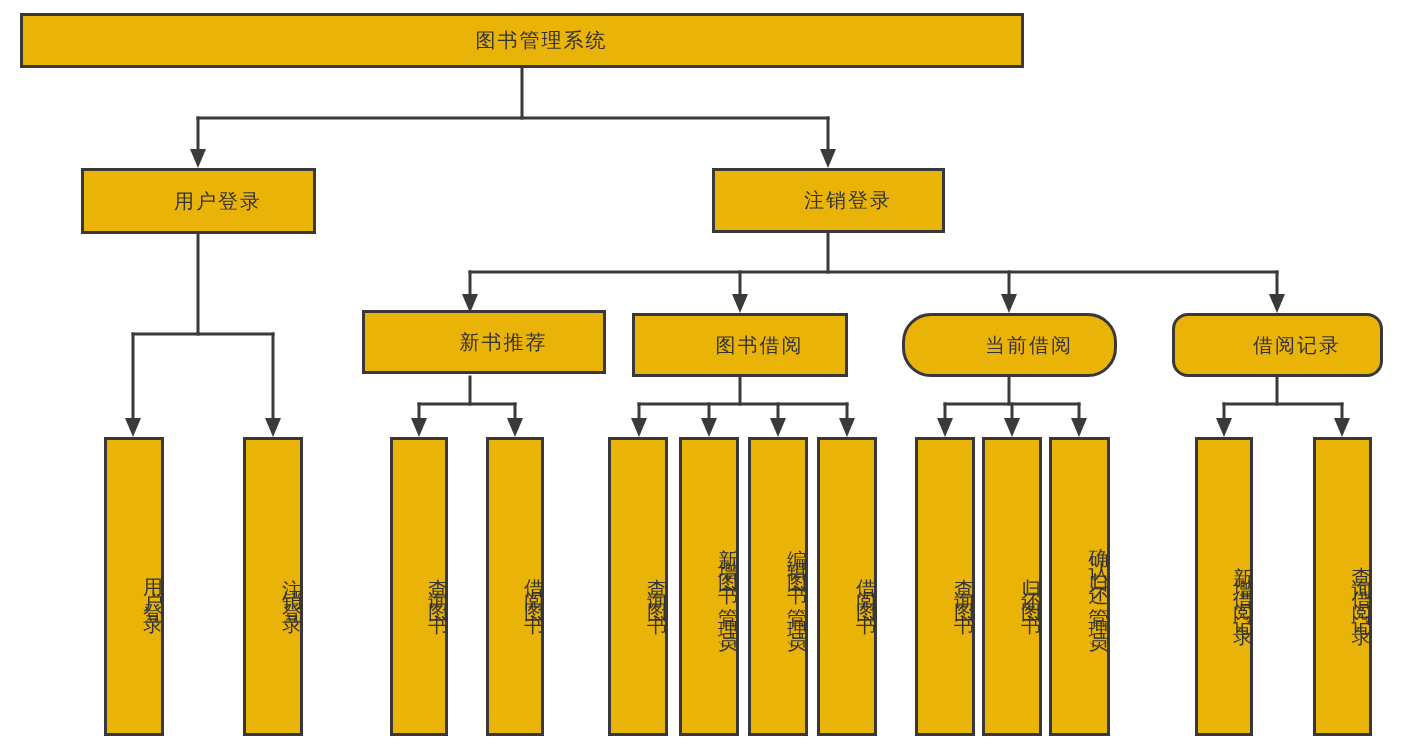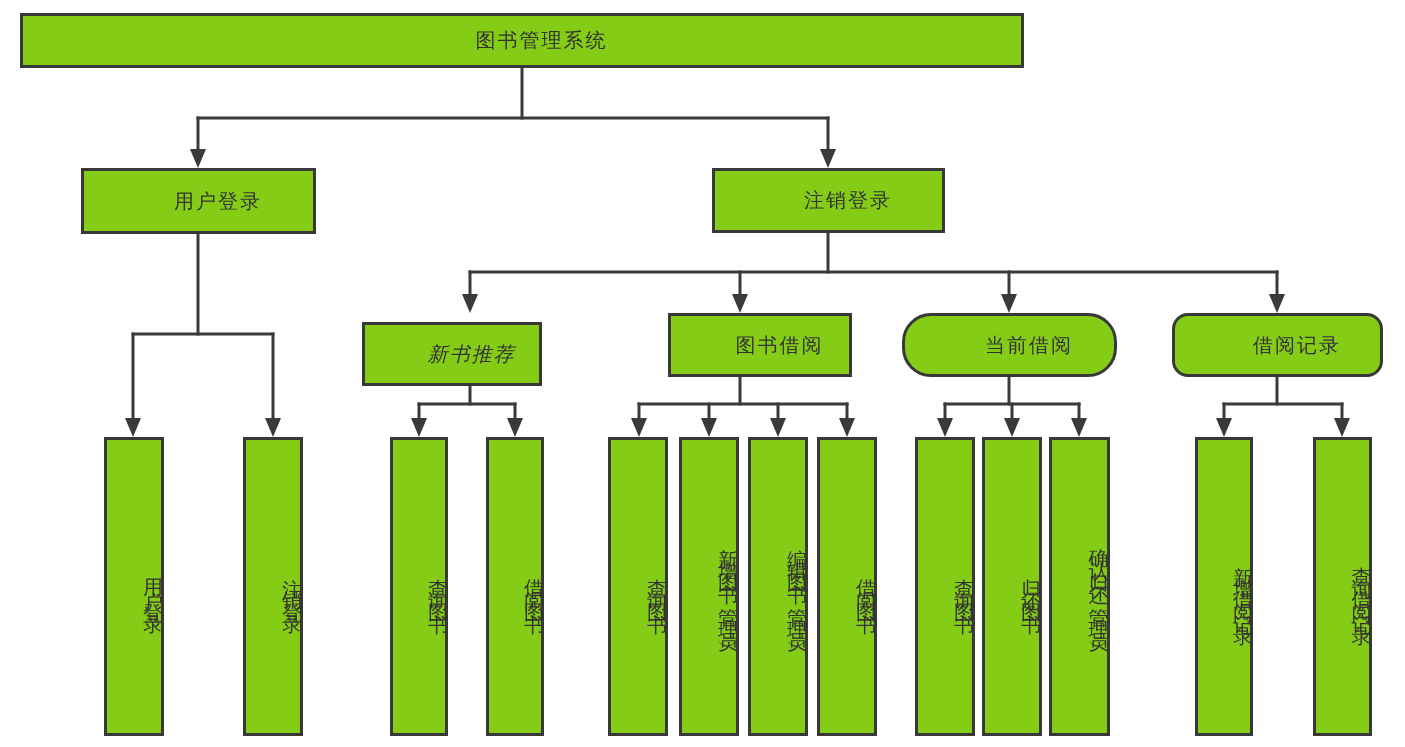--- a/index.html
+++ b/index.html
@@ -8,21 +8,21 @@
     width:1405px;height:747px;
     background:#ffffff;
     font-family:"Liberation Sans","DejaVu Sans",sans-serif;
     overflow:hidden;
   }
   .connectors{position:absolute;left:0;top:0;z-index:1;}
   .node{
     position:absolute;
     box-sizing:border-box;
     border:3px solid #383838;
-    background:#84cc16;
+    background:#eab308;
     display:flex;align-items:center;justify-content:center;
     color:#333333;
     font-size:20px;
     letter-spacing:2px;
     z-index:2;
     text-align:center;
     padding-left:39px;
   }
   .vnode{
     writing-mode:vertical-rl;
@@ -118,22 +118,22 @@
       <polygon points="1216,418 1232,418 1224,437"></polygon>
       <polygon points="1334,418 1350,418 1342,437"></polygon>
     </g>
   </svg>
 
   <div class="node" style="left:20px;top:13px;width:1004px;height:55px;">图书管理系统</div>
 
   <div class="node" style="left:81px;top:168px;width:235px;height:66px;">用户登录</div>
   <div class="node" style="left:712px;top:168px;width:233px;height:65px;">注销登录</div>
 
-  <div class="node" style="left:362px;top:322px;width:180px;height:64px;font-style:italic;">新书推荐</div>
-  <div class="node" style="left:668px;top:313px;width:184px;height:64px;">图书借阅</div>
+  <div class="node" style="left:362px;top:310px;width:244px;height:64px;">新书推荐</div>
+  <div class="node" style="left:632px;top:313px;width:216px;height:64px;">图书借阅</div>
   <div class="node" style="left:902px;top:313px;width:215px;height:64px;border-radius:29px;">当前借阅</div>
   <div class="node" style="left:1172px;top:313px;width:211px;height:64px;border-radius:16px;">借阅记录</div>
 
   <div class="node vnode" style="left:104px;top:437px;width:60px;height:299px;">用户登录</div>
   <div class="node vnode" style="left:243px;top:437px;width:60px;height:299px;">注销登录</div>
 
   <div class="node vnode" style="left:390px;top:437px;width:58px;height:299px;">查询图书</div>
   <div class="node vnode" style="left:486px;top:437px;width:58px;height:299px;">借阅图书</div>
 
   <div class="node vnode" style="left:608px;top:437px;width:60px;height:299px;">查询图书</div>

